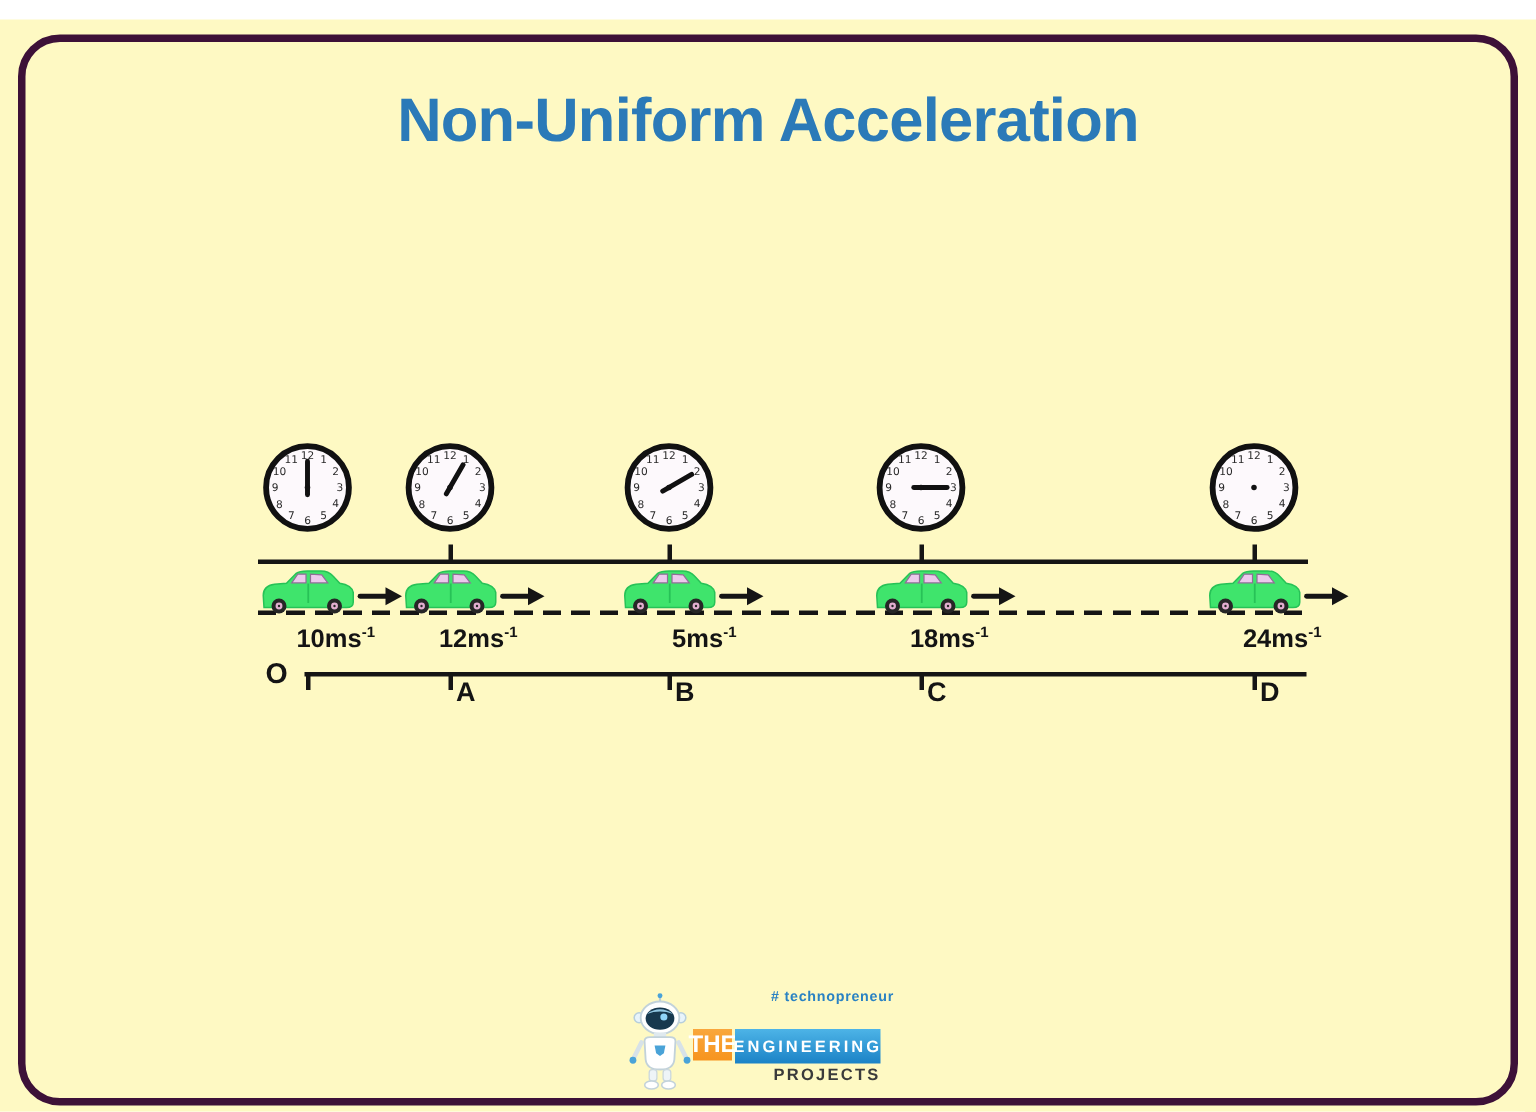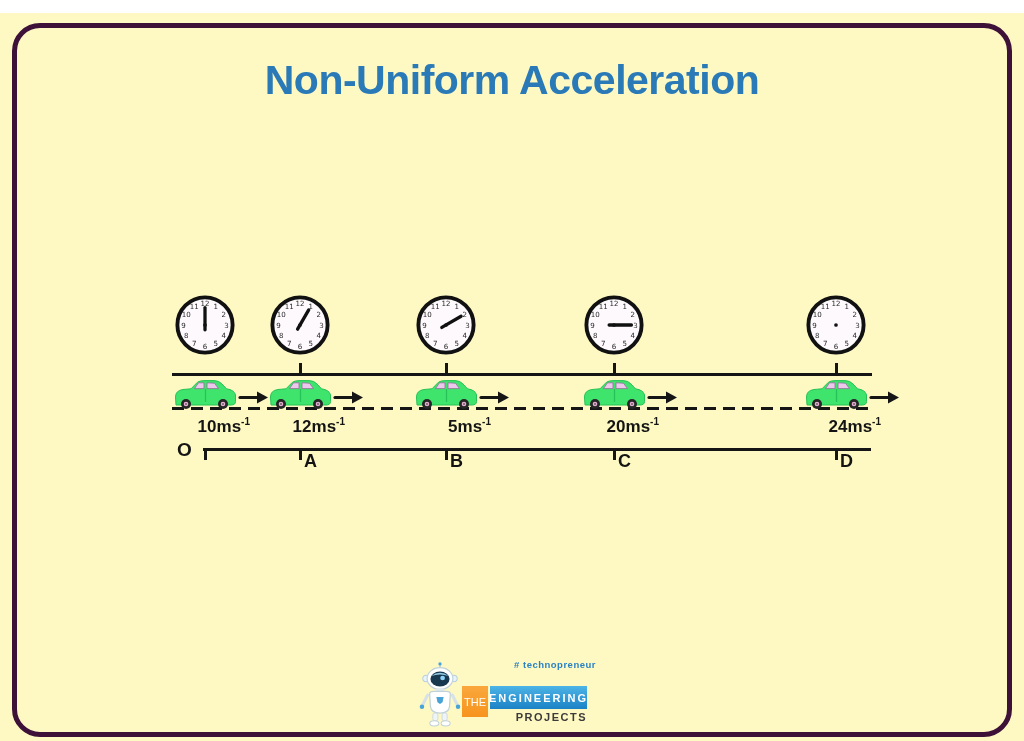--- a/index.html
+++ b/index.html
@@ -56,22 +56,22 @@
   .hub{fill:#e3aed0;}
   .hubdot{fill:#262626;}
   .arrow-line{stroke:var(--line-color);stroke-width:3.2;stroke-linecap:round;}
   .arrow-head{fill:var(--line-color);}
 
   
   #logo{position:absolute;left:413px;top:646px;width:195px;height:72px;}
   #logo .robot{position:absolute;left:0;top:2px;width:54px;height:68px;}
   #logo .tagline{position:absolute;right:12px;top:0;font-size:9.5px;font-weight:bold;
     color:#2a82c3;letter-spacing:0.5px;}
-  #logo .box-the{position:absolute;left:49px;top:27px;width:26px;height:31px;
-    background:linear-gradient(#f9a73c,var(--logo-orange));color:#fff;font-size:11px;font-weight:normal;
+  #logo .box-the{position:absolute;left:49px;top:27px;width:26px;height:21px;
+    background:linear-gradient(#f9a73c,var(--logo-orange));color:#fff;font-size:16px;font-weight:bold;
     display:flex;align-items:center;justify-content:center;}
   #logo .box-eng{position:absolute;left:77px;top:27px;width:97px;height:23px;
     background:linear-gradient(#4db4e7,#1b82c6);color:#fff;font-size:11px;font-weight:bold;
     letter-spacing:2px;display:flex;align-items:center;justify-content:center;}
   #logo .projects{position:absolute;right:21px;top:52px;font-size:11px;font-weight:bold;
     letter-spacing:1.5px;color:#3b3b3b;text-align:right;}
 </style>
 </head>
 <body>
 
@@ -216,21 +216,21 @@
         </g>
       <g visibility="visible">
         <line class="clock-hand" x1="32" y1="37" x2="32" y2="14" transform="rotate(90 32 32)"></line>
       </g>
         <circle class="clock-dot" cx="32" cy="32" r="1.9"></circle>
     </svg>
     <div class="tick-top"></div>
     <svg class="car" viewBox="0 0 100 32">
         <use href="#car-shape"></use>
       </svg>
-    <div class="speed"><span>20</span><span>ms</span><sup>-1</sup></div>
+    <div class="speed"><span>18</span><span>ms</span><sup>-1</sup></div>
     <div class="tick-bottom"></div>
     <div class="marker">C</div>
   </div>
 
   <div class="station st5">
     <svg class="clock" viewBox="0 0 64 64">
       <circle class="clock-ring" cx="32" cy="32" r="28.5"></circle>
         <g class="clock-nums">
           <text x="43.1" y="12.7">1</text>
           <text x="51.3" y="20.8">2</text>

